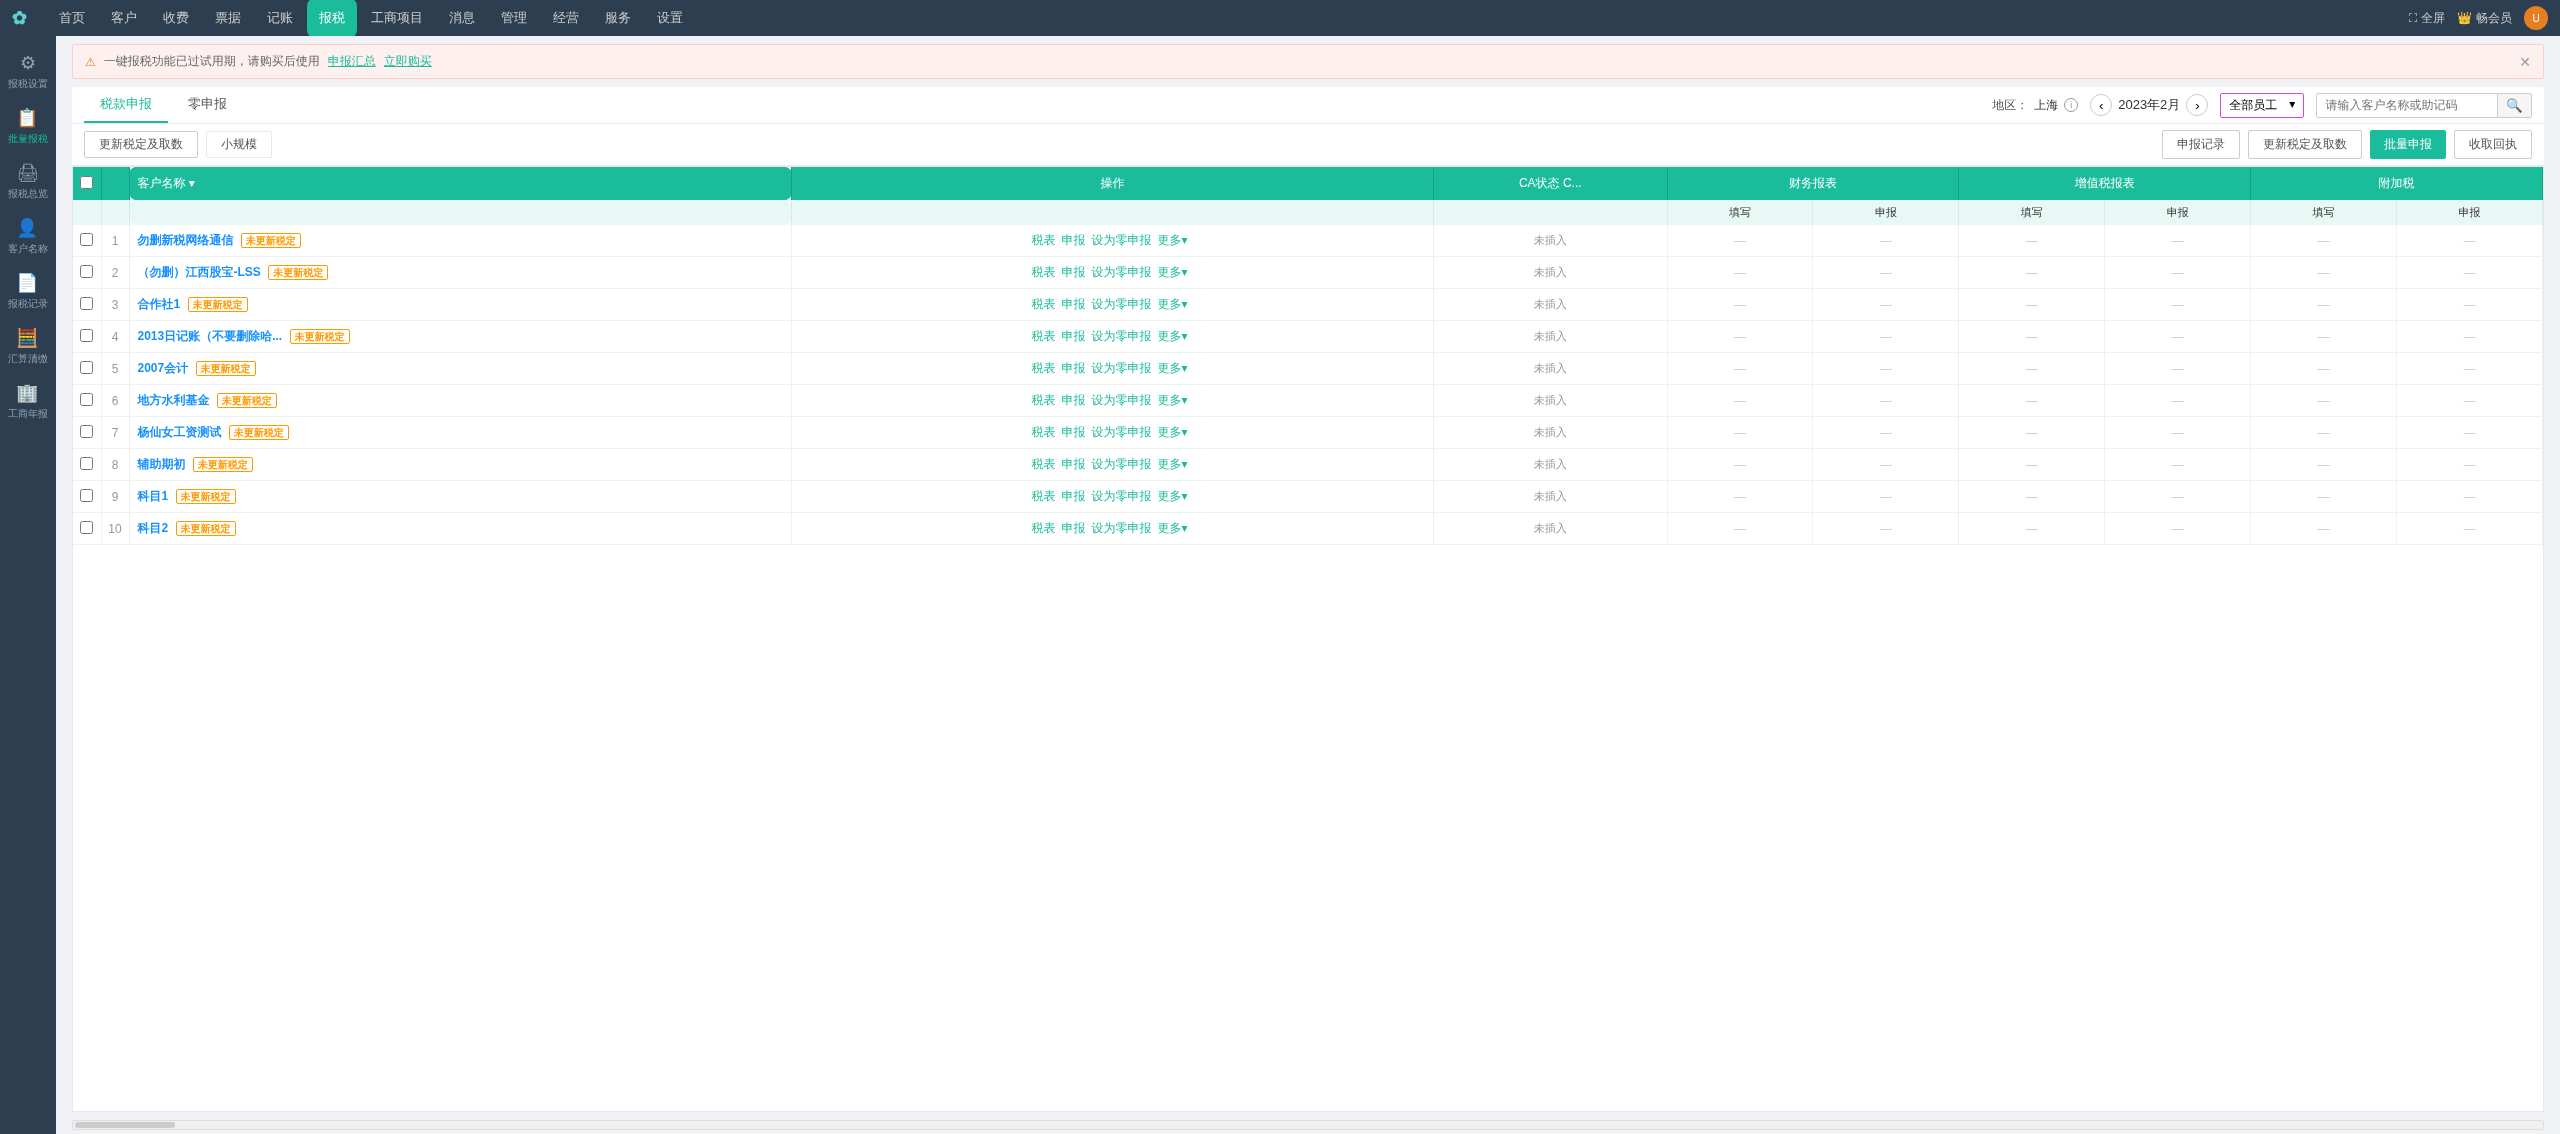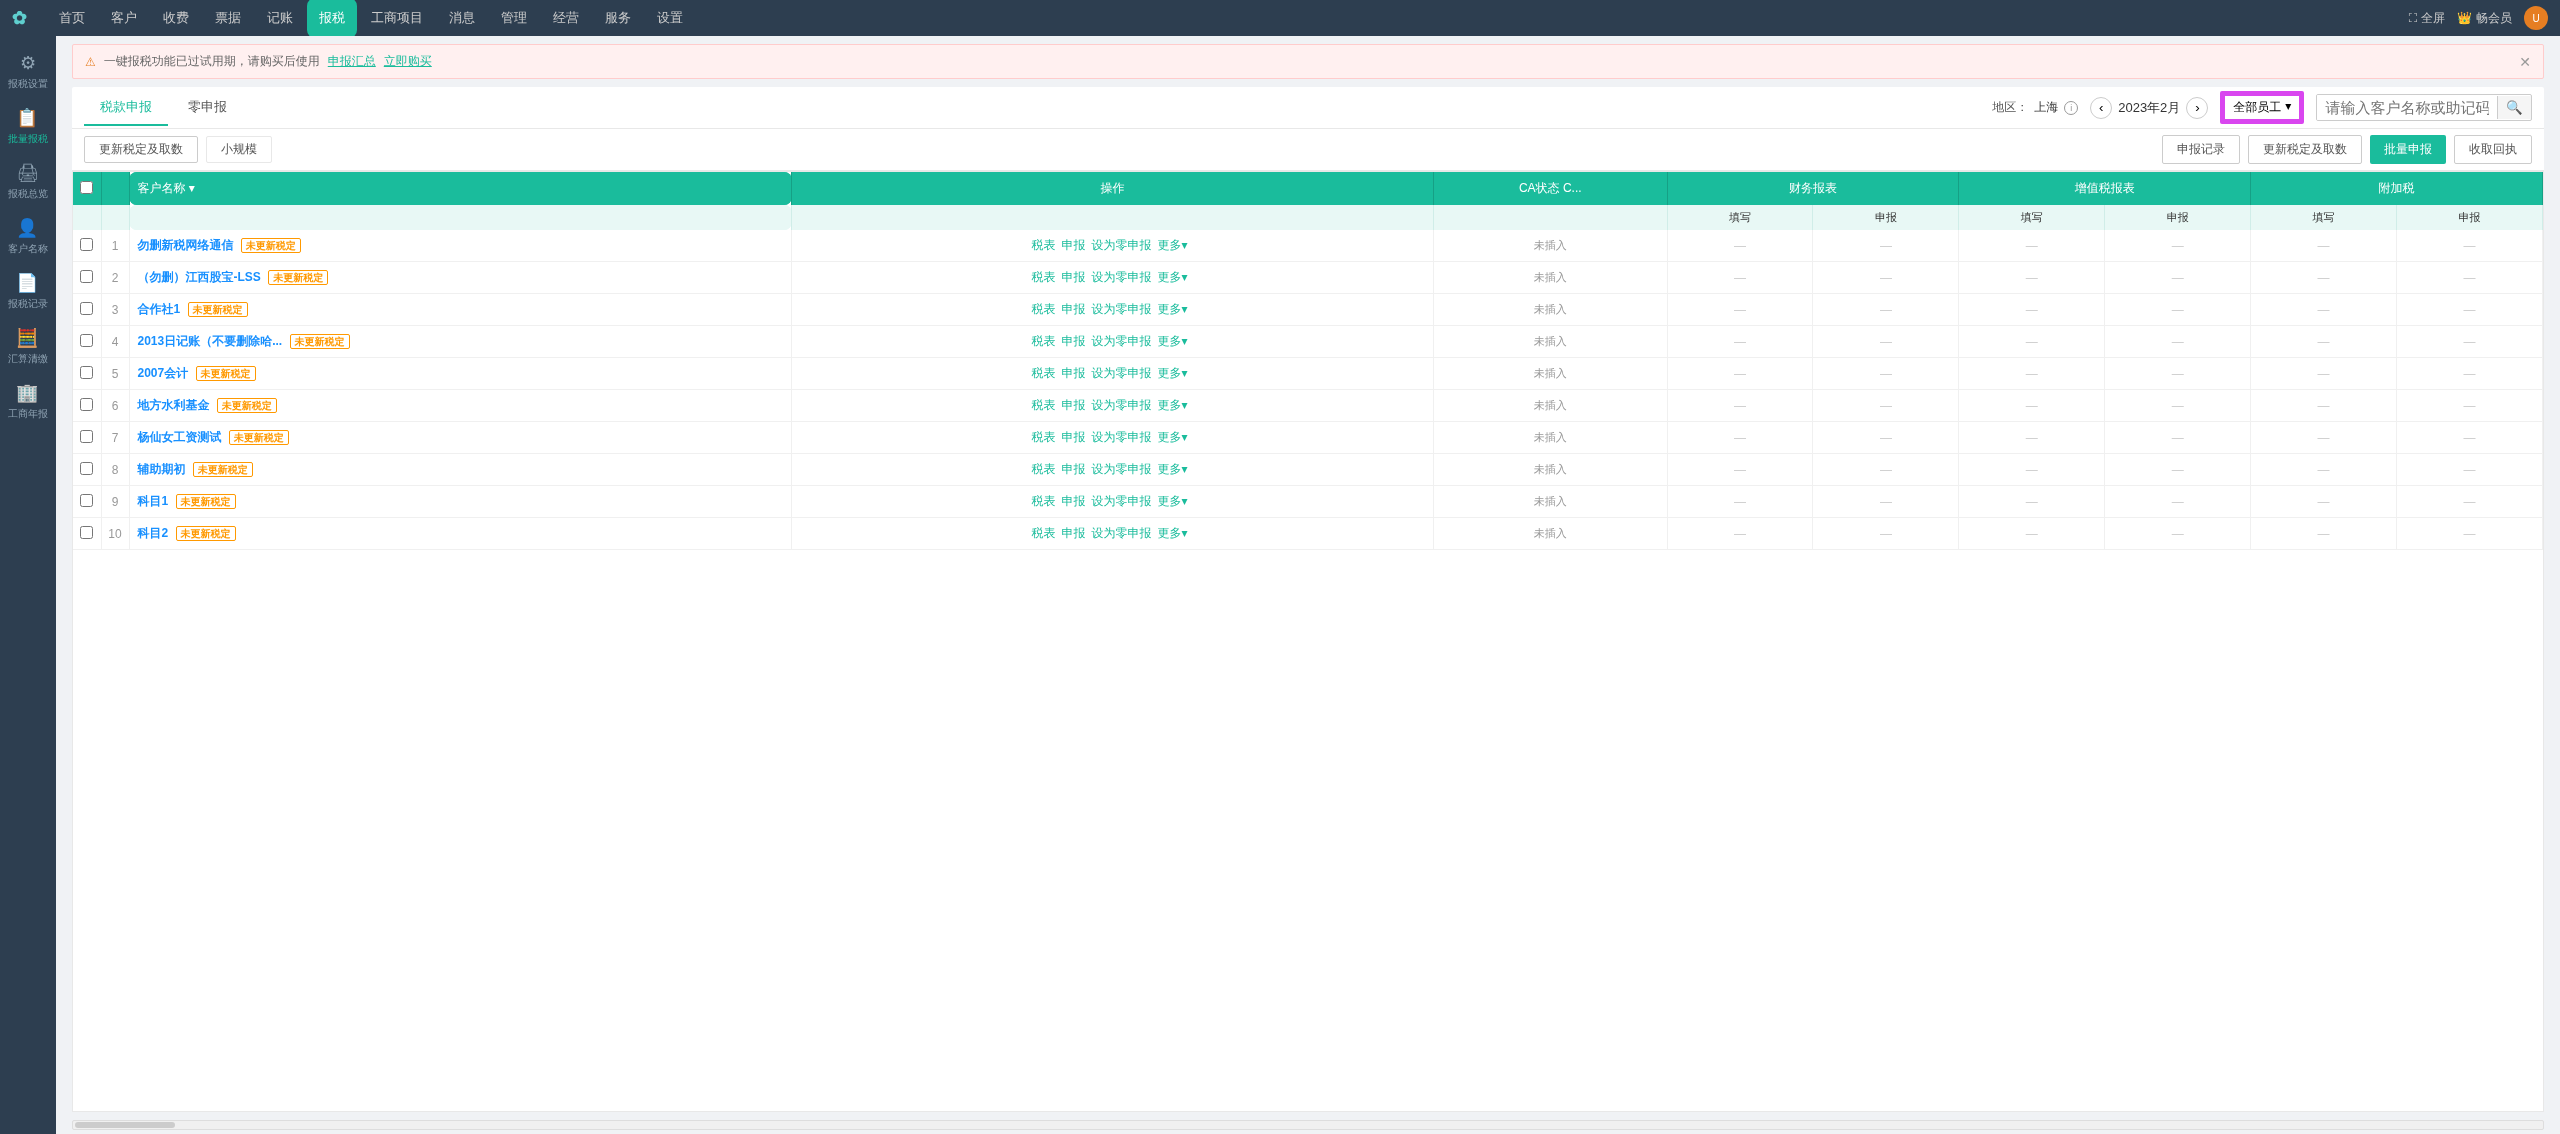--- a/index.html
+++ b/index.html
@@ -35,23 +35,23 @@
 
     
     .tab-panel { background: #fff; margin: 8px 16px 0; border-radius: 2px; flex-shrink: 0; }
     .tab-header { display: flex; align-items: center; padding: 0 12px; border-bottom: 1px solid #e8e8e8; gap: 4px; }
     .tab-btn { padding: 8px 16px; cursor: pointer; font-size: 13px; border-bottom: 2px solid transparent; color: #555; }
     .tab-btn.active { color: #1abc9c; border-bottom: 2px solid #1abc9c; }
     .toolbar-region { display: flex; align-items: center; gap: 6px; font-size: 12px; color: #555; }
     .toolbar-date { display: flex; align-items: center; gap: 6px; }
     .toolbar-date-nav { width: 22px; height: 22px; border-radius: 50%; border: 1px solid #ccc; display: flex; align-items: center; justify-content: center; cursor: pointer; background: #fff; }
     .toolbar-date-text { font-size: 13px; color: #333; font-weight: 500; }
-    .toolbar-staff-select { border: 5px solid #d946ef; border-radius: 2px; padding: 3px 8px; font-size: 12px; cursor: pointer; display: flex; gap: 4px; background: #fff; }
+    .toolbar-staff-select { border: 1px solid #d946ef; border-radius: 2px; padding: 3px 8px; font-size: 12px; cursor: pointer; display: flex; gap: 12px; background: #fff; }
     .toolbar-search { display: flex; align-items: center; border: 1px solid #ccc; border-radius: 2px; overflow: hidden; margin-left: auto; }
-    .toolbar-search input { border: none; outline: none; padding: 4px 8px; font-size: 15px; width: 200px; }
+    .toolbar-search input { border: none; outline: none; padding: 4px 8px; font-size: 12px; width: 200px; }
     .toolbar-search-btn { background: #f5f5f5; border: none; border-left: 1px solid #ccc; padding: 4px 8px; cursor: pointer; color: #666; }
 
     
     .sub-toolbar { background: #fff; margin: 0 16px; padding: 6px 12px; display: flex; align-items: center; gap: 8px; border-bottom: 1px solid #e8e8e8; flex-shrink: 0; }
     .sub-tab { padding: 4px 14px; border: 1px solid #e8e8e8; border-radius: 2px; cursor: pointer; font-size: 12px; color: #555; background: #fff; }
     .sub-tab.active { background: #fff; border-color: #ccc; font-weight: 500; }
     .btn-primary-teal { background: #1abc9c; color: #fff; border: none; padding: 5px 14px; border-radius: 2px; cursor: pointer; font-size: 12px; }
     .btn-outline { background: #fff; color: #555; border: 1px solid #ccc; padding: 5px 14px; border-radius: 2px; cursor: pointer; font-size: 12px; }
     .sub-toolbar-right { margin-left: auto; display: flex; gap: 8px; }
 

